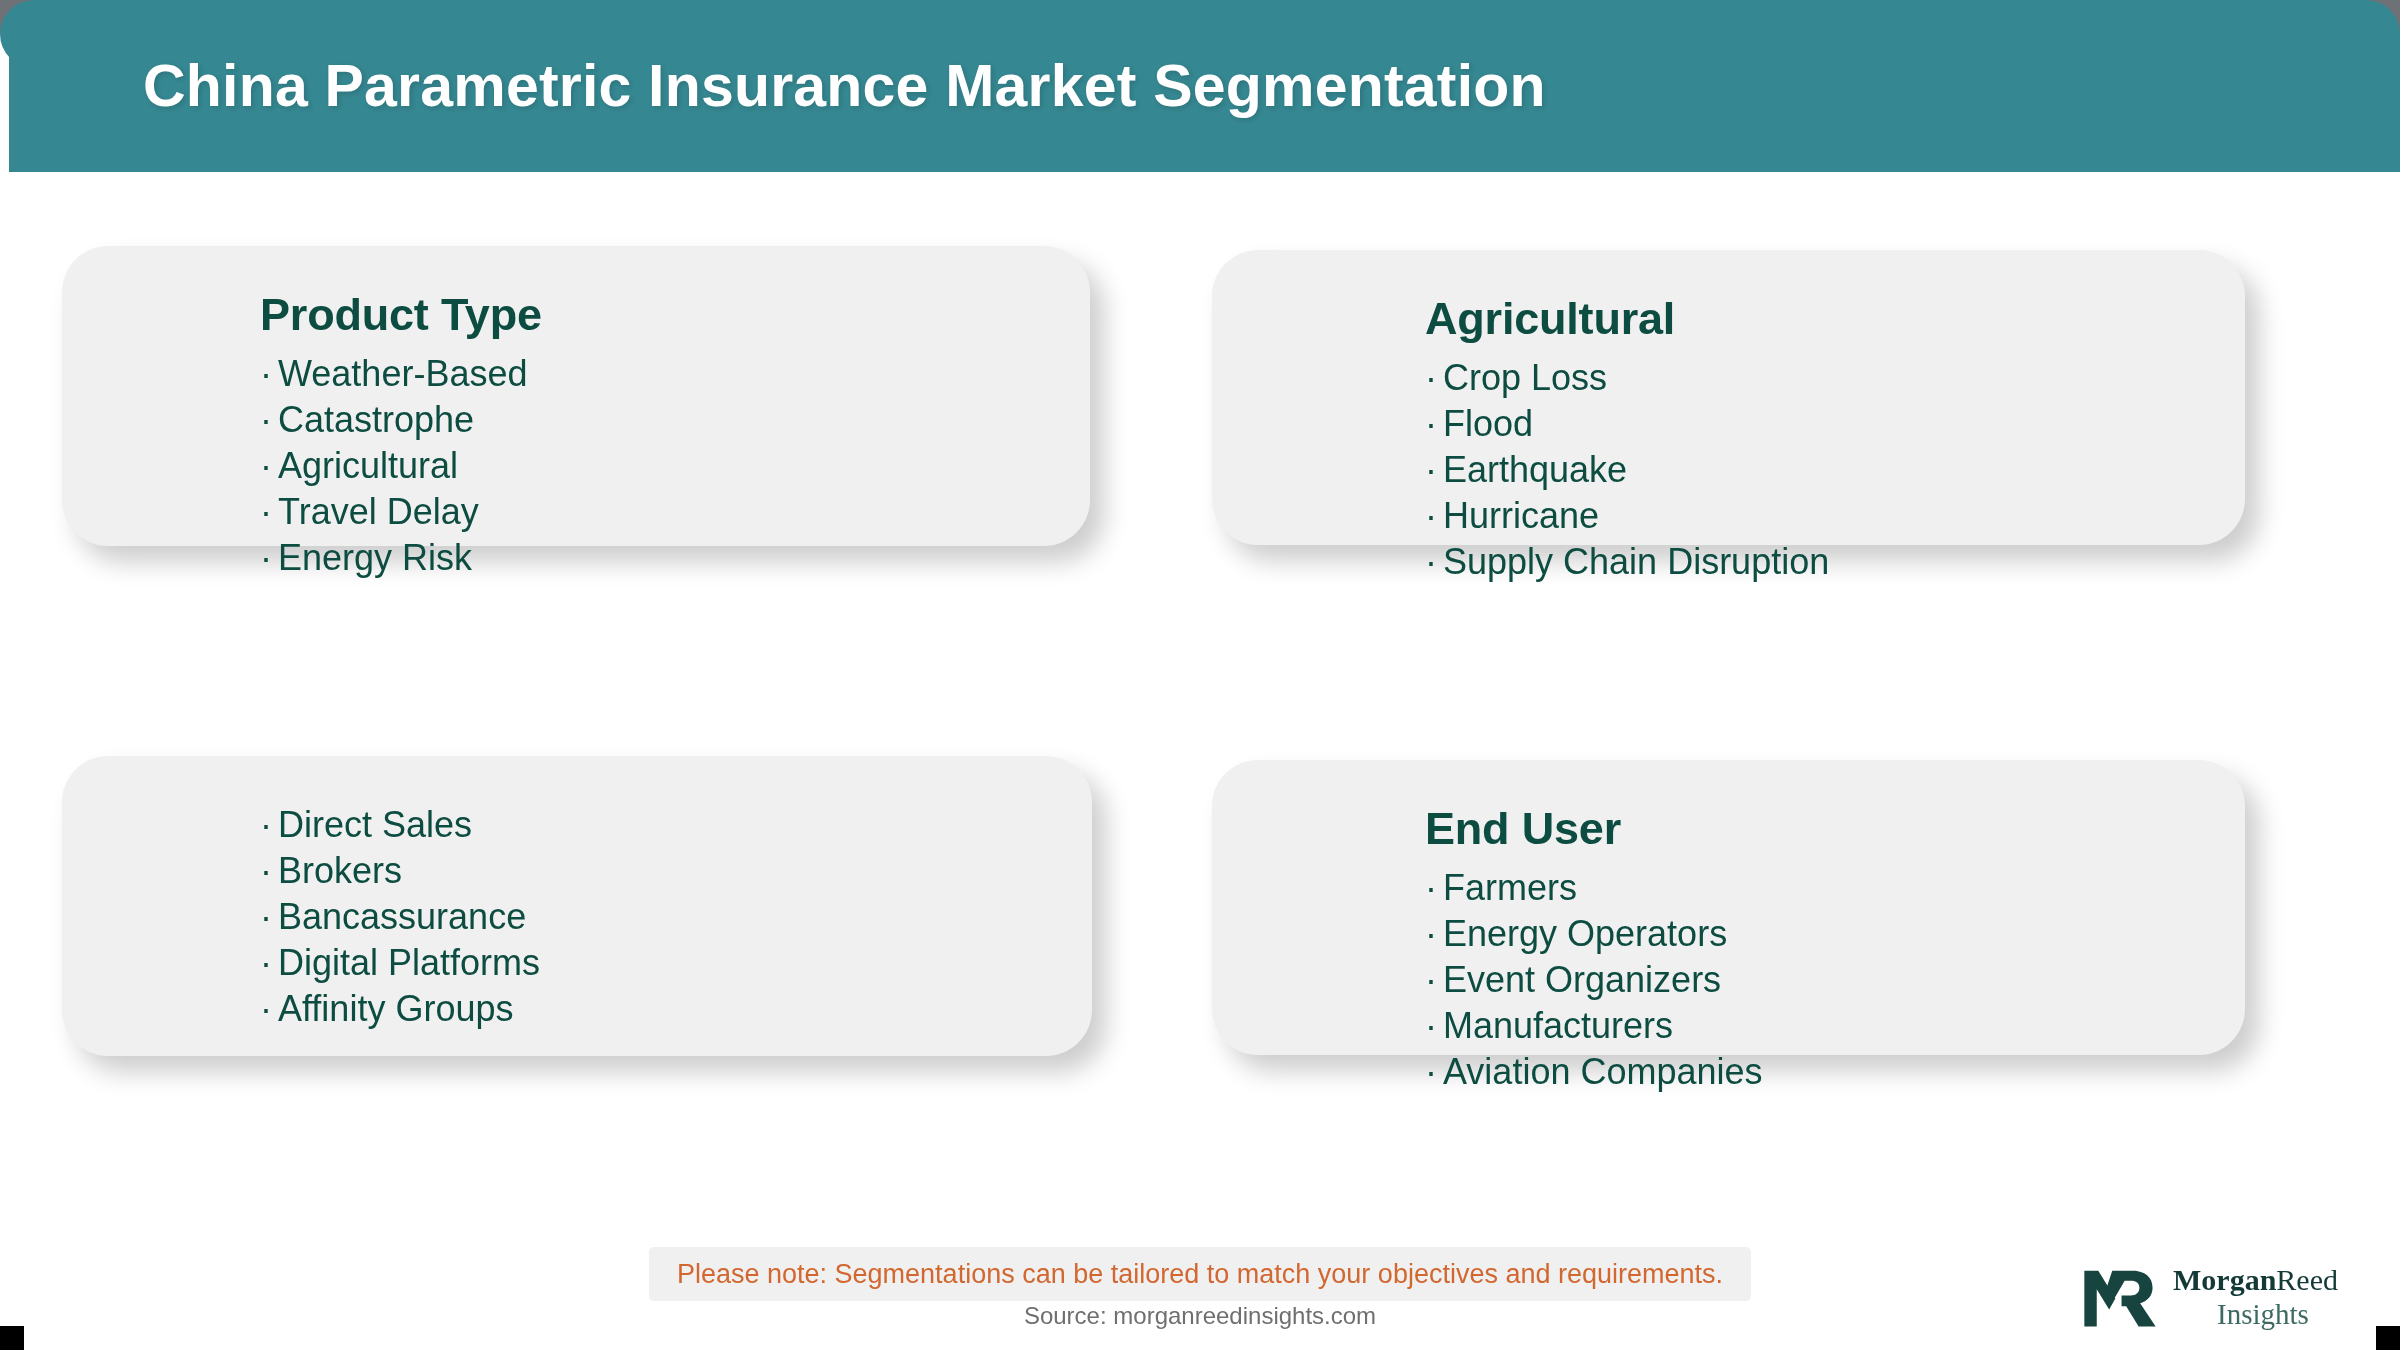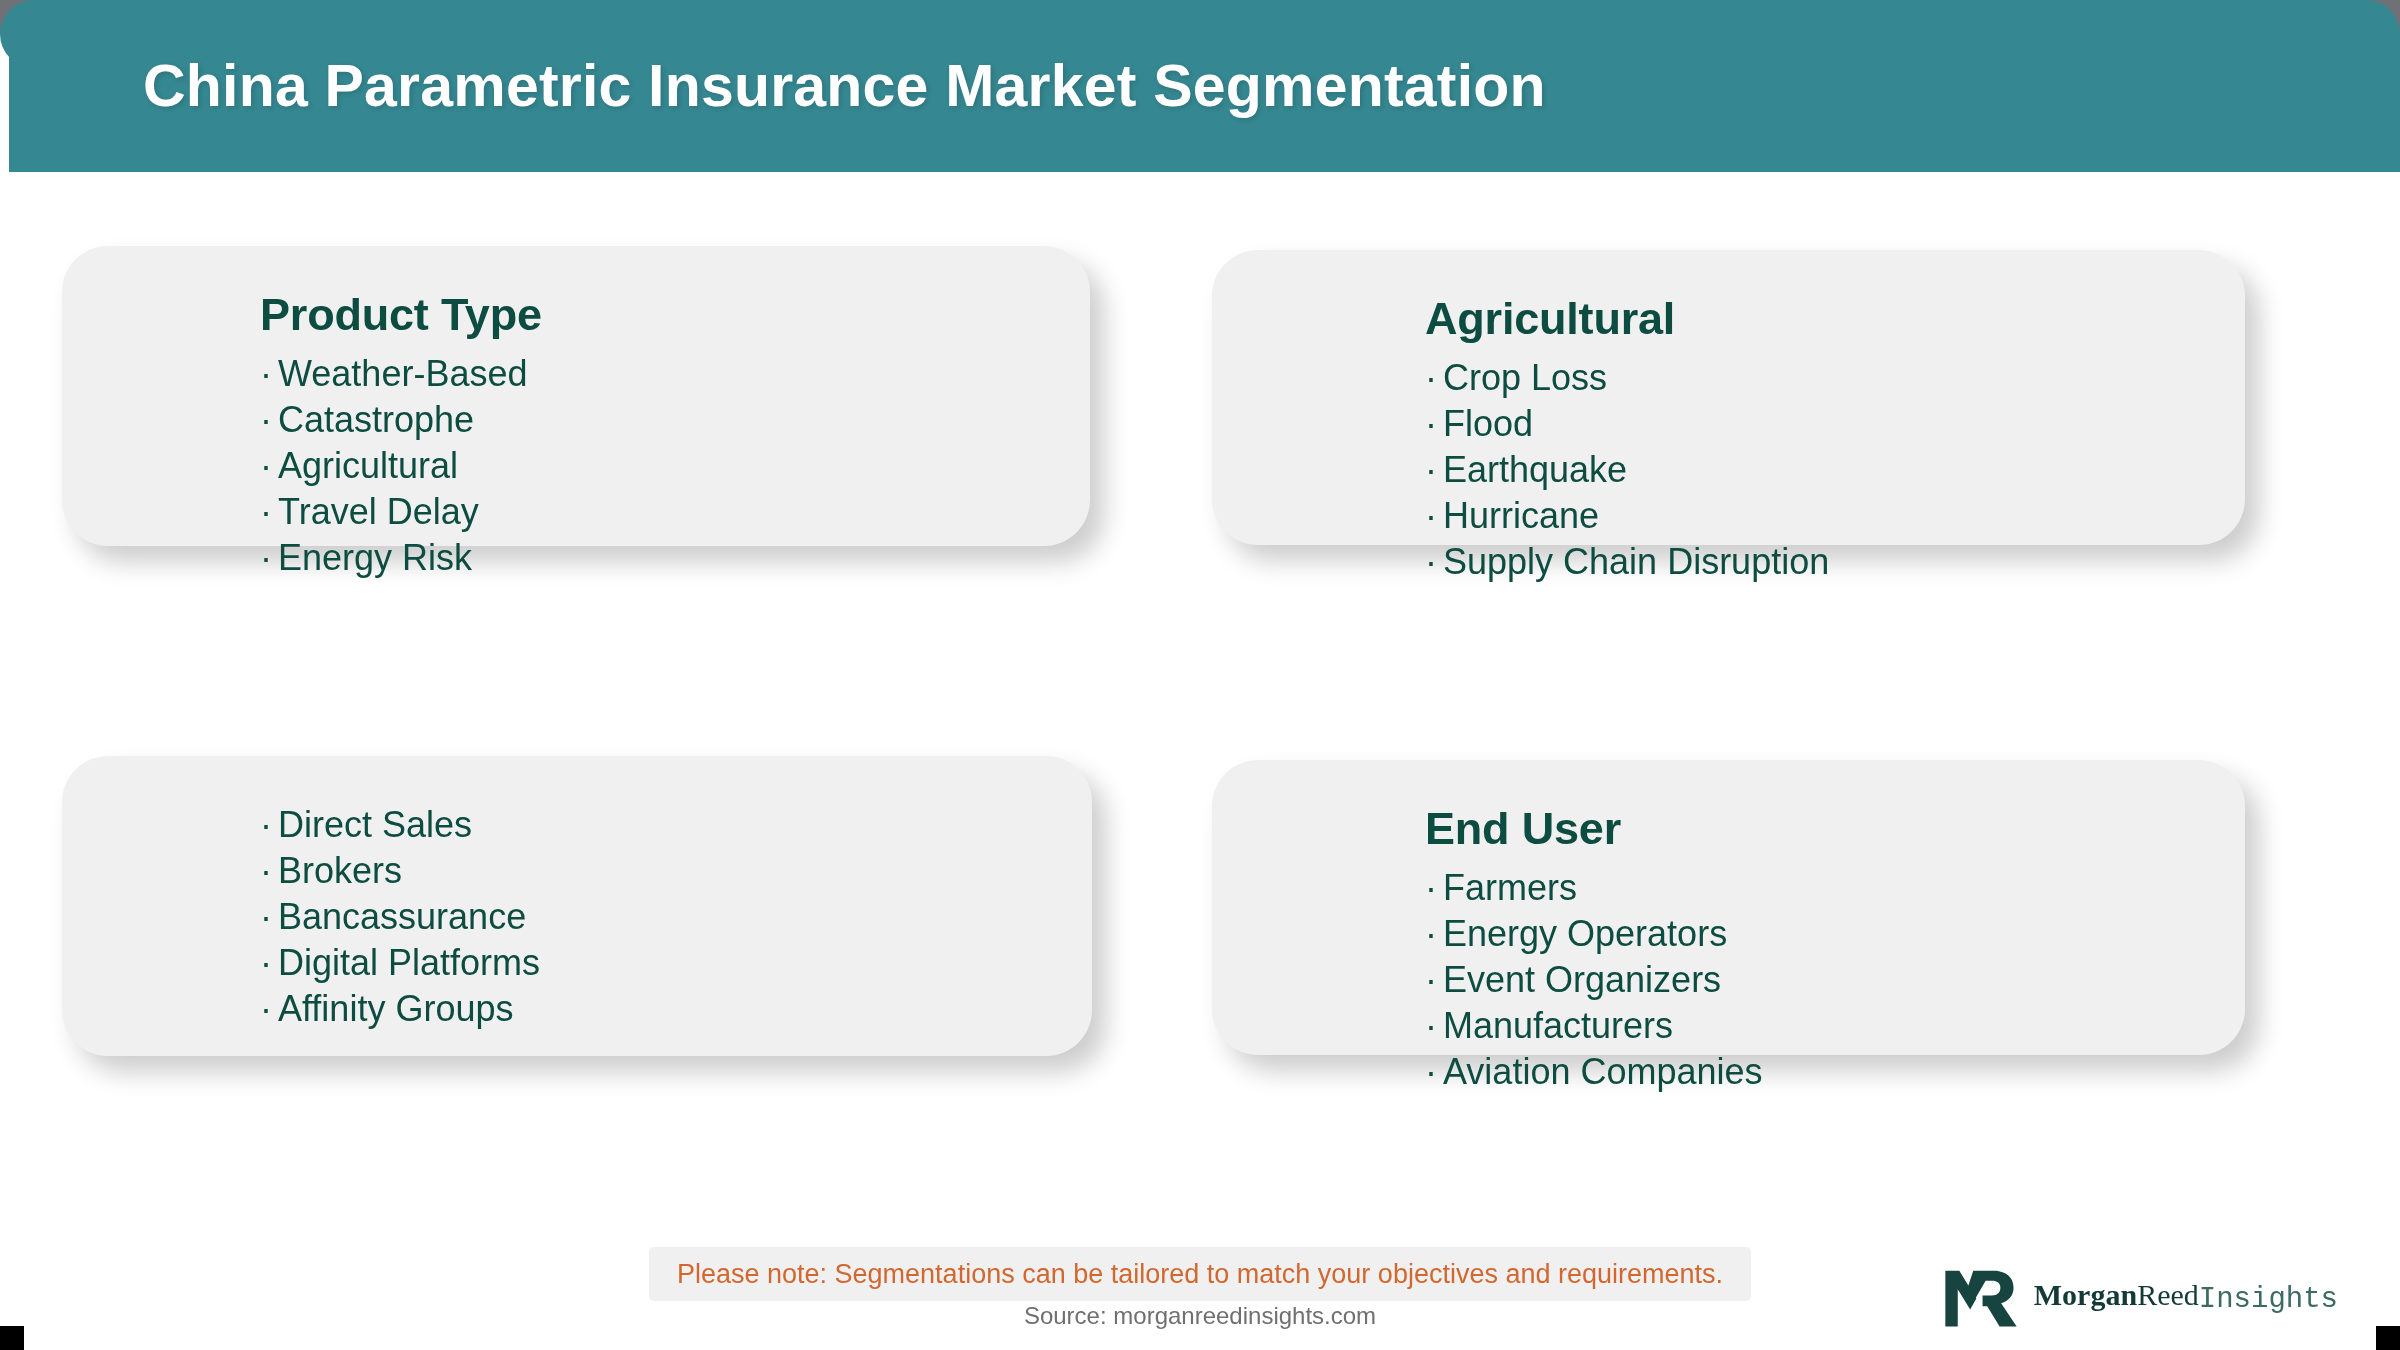--- a/index.html
+++ b/index.html
@@ -169,30 +169,31 @@
     position: absolute;
     right: 62px;
     top: 1258px;
     height: 78px;
     display: flex;
     align-items: center;
     gap: 14px;
     z-index: 4;
   }
   .logo-mark { width: 78px; height: 62px; display: block; }
-  .logo-words { display: flex; flex-direction: row; line-height: 1.0; }
+  .logo-words { display: flex; flex-direction: column; line-height: 1.0; }
   .logo-line1 { font-size: 30px; color: #143a38; white-space: nowrap; }
   .logo-line1 .w-morgan { font-weight: bold; font-family: "Liberation Serif", "DejaVu Serif", serif; }
   .logo-line1 .w-reed { font-weight: normal; font-family: "Liberation Serif", "DejaVu Serif", serif; }
   .logo-line2 {
     font-size: 29px;
     color: #3d6b63;
-    font-family: Liberation Mono, monospace;
+    font-family: Liberation Serif, serif;
     margin-top: 5px;
     white-space: nowrap;
+    margin-left: 44px;
   }
 </style>
 </head>
 <body>
 
 <div class="slide">
 
   <div class="header">
     <div class="header-title">China Parametric Insurance Market Segmentation</div>
   </div>

